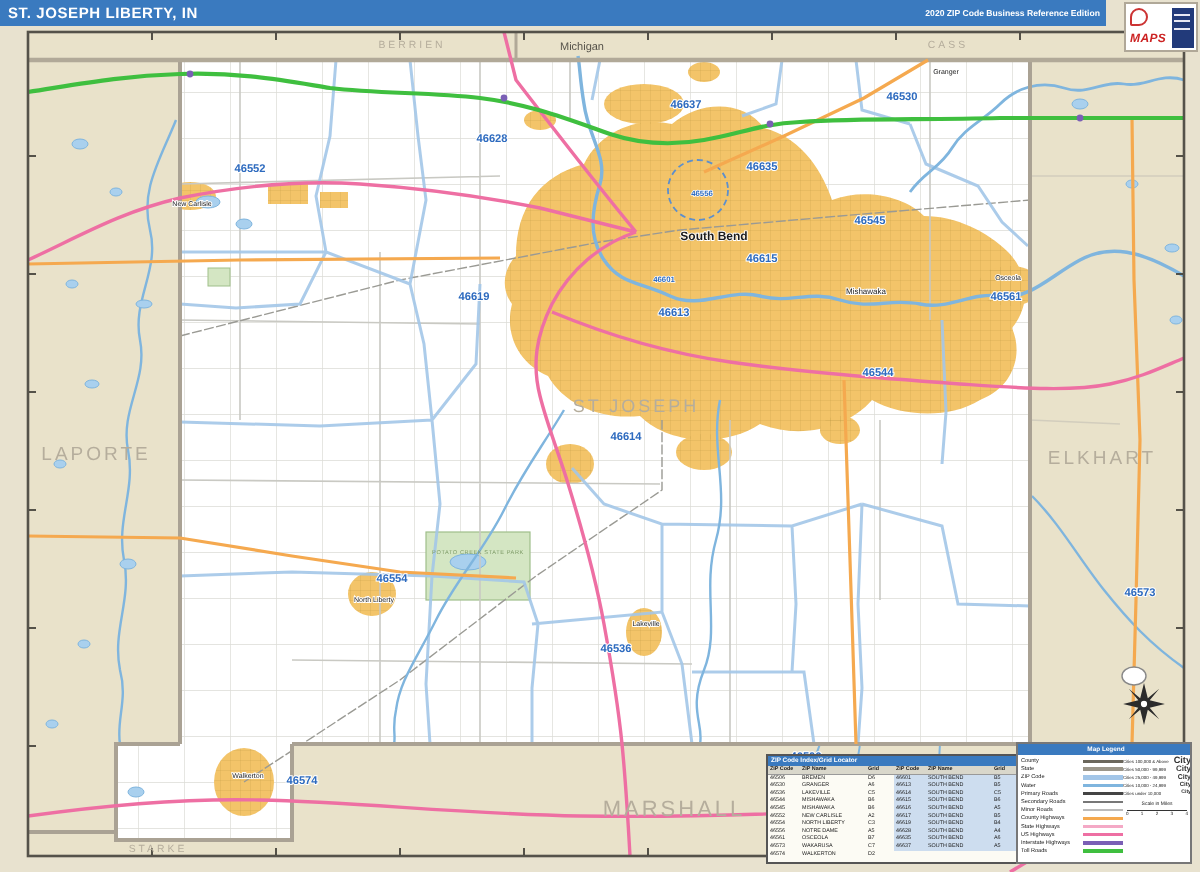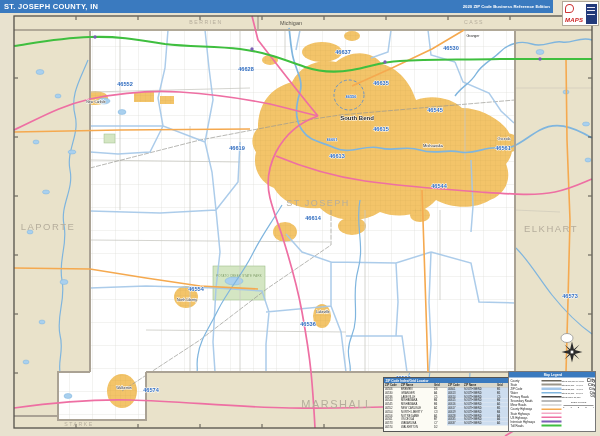--- a/index.html
+++ b/index.html
@@ -239,21 +239,21 @@
       </g>
 
     <g transform="translate(572,352) scale(.95)">
       <path d="M0,-11 L2,-3 L8,-8 L3,-2 L11,0 L3,2 L8,8 L2,3 L0,11 L-2,3 L-8,8 L-3,2 L-11,0 L-3,-2 L-8,-8 L-2,-3 Z" fill="#2b2b2b"></path>
       <circle cx="0" cy="0" r="2" fill="#fff" stroke="#2b2b2b" stroke-width=".7"></circle>
     </g>
   </svg>
 
   
   <div id="titlebar">
-    <span class="tb-title">ST. JOSEPH COUNTY, IN</span>
+    <span class="tb-title">ST. JOSEPH LIBERTY, IN</span>
     <span class="tb-edition">2020 ZIP Code Business Reference Edition</span>
   </div>
 
   
   <div id="logo">
     <span class="swirl"></span>
     <span class="maps">MAPS</span>
     <span class="bluepanel">
         <i></i>
         <i></i>

